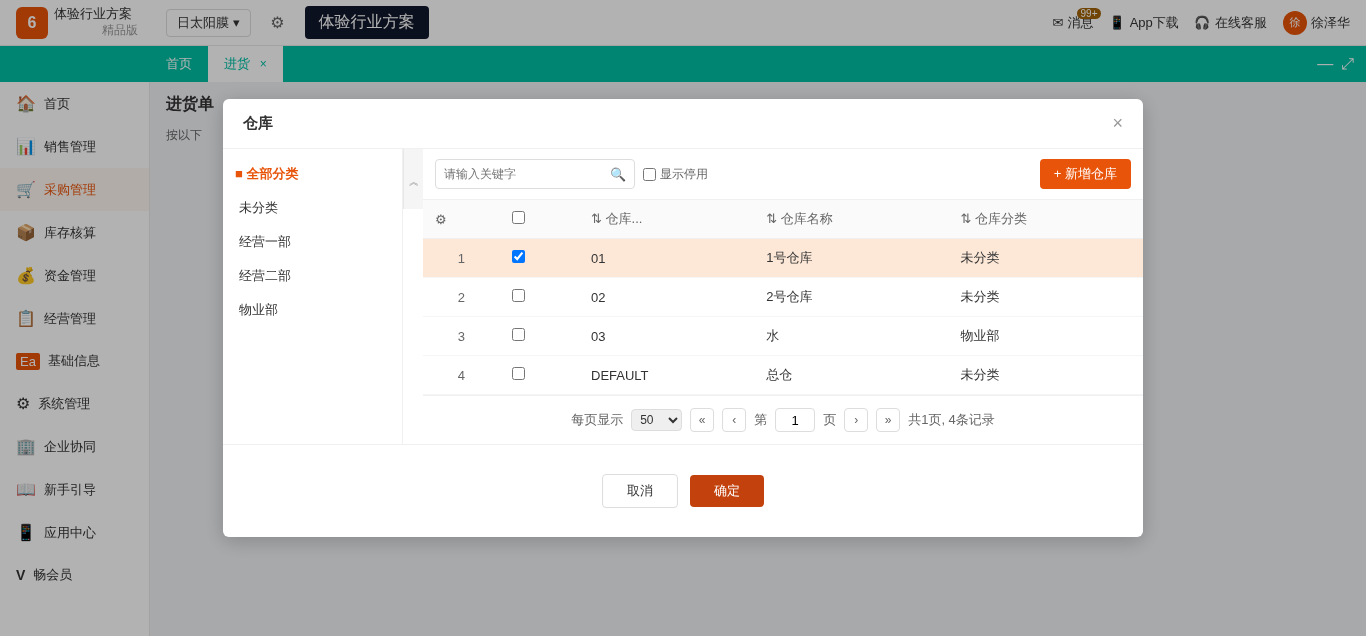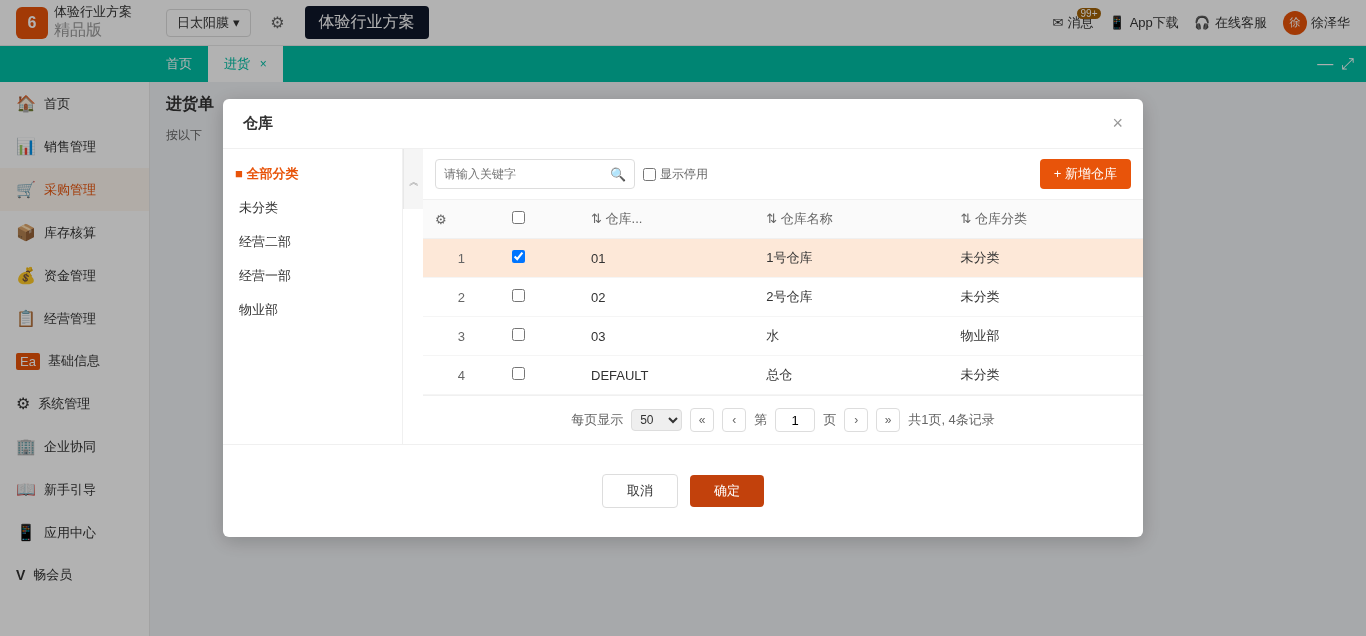--- a/index.html
+++ b/index.html
@@ -23,21 +23,21 @@
       width: 150px;
     }
     .logo-icon {
       width: 32px; height: 32px;
       background: #e8540a;
       border-radius: 6px;
       display: flex; align-items: center; justify-content: center;
       color: #fff; font-size: 16px; font-weight: bold;
     }
     .logo-text { font-size: 13px; color: #333; line-height: 1.2; }
-    .logo-sub { font-size: 16px; color: #999; }
+    .logo-sub { font-size: 12px; color: #999; margin-left: 48px; }
     .header-middle {
       flex: 1;
       display: flex;
       align-items: center;
       gap: 12px;
     }
     .store-selector {
       display: flex; align-items: center; gap: 4px;
       border: 1px solid #ddd; border-radius: 4px;
       padding: 4px 10px; cursor: pointer; color: #333;
@@ -438,24 +438,24 @@
     <div class="modal-body">
 
       <div class="cat-sidebar">
         <div class="cat-header">
           <span>■ 全部分类</span>
         </div>
         <div class="cat-item">
           <span>未分类</span>
         </div>
         <div class="cat-item">
+          <span>经营一部</span>
+        </div>
+        <div class="cat-item">
           <span>经营二部</span>
-        </div>
-        <div class="cat-item">
-          <span>经营一部</span>
         </div>
         <div class="cat-item">
           <span>物业部</span>
         </div>
       </div>
 
       <div class="collapse-btn">
         <span>《</span>
       </div>
 

